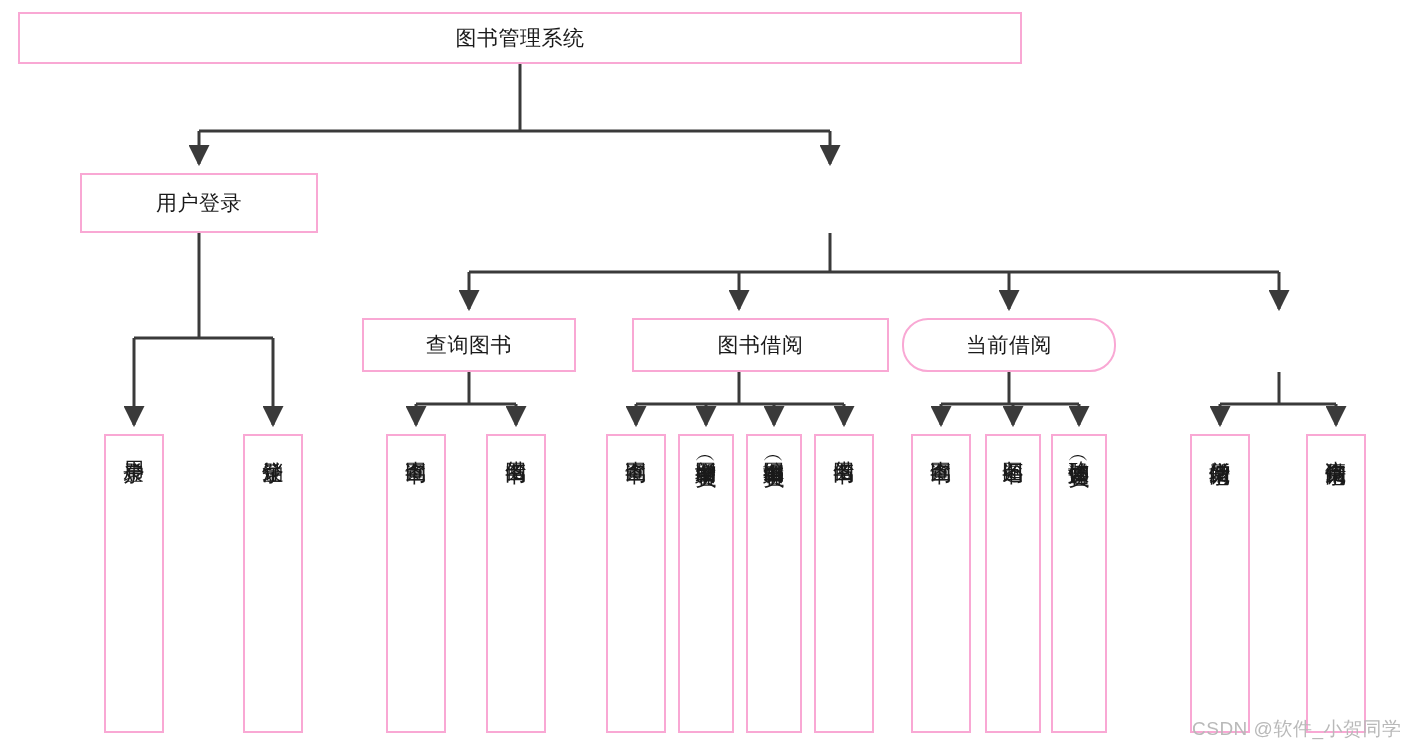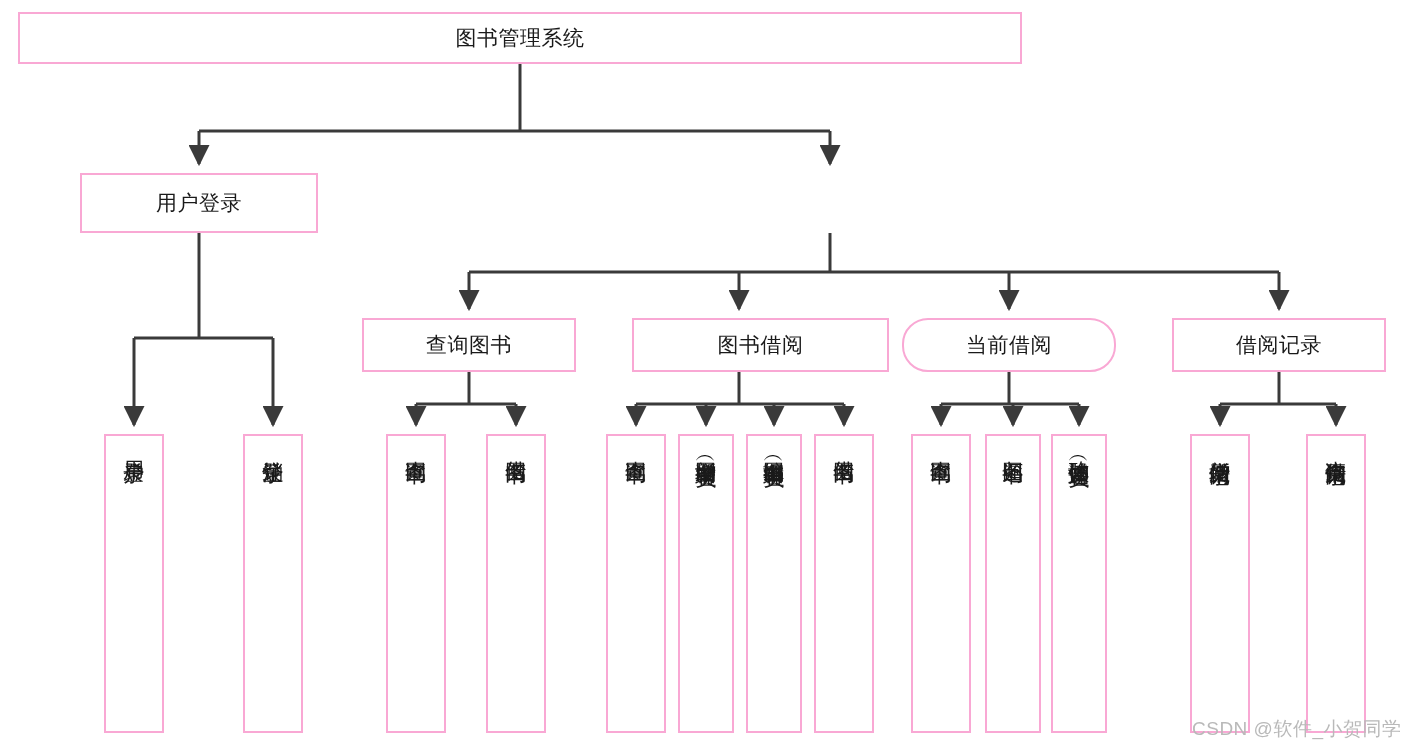--- a/index.html
+++ b/index.html
@@ -132,23 +132,20 @@
 
   <div class="node" id="node-l3-0" style="left: 362px; top: 318px; width: 214px; height: 54px;">
     <span class="node-label">查询图书</span>
   </div>
   <div class="node" id="node-l3-1" style="left: 632px; top: 318px; width: 257px; height: 54px;">
     <span class="node-label">图书借阅</span>
   </div>
   <div class="node" id="node-l3-2" style="left: 902px; top: 318px; width: 214px; height: 54px; border-radius: 26px;">
     <span class="node-label">当前借阅</span>
   </div>
-  <div class="node" id="node-l3-3" style="left: 1172px; top: 318px; width: 214px; height: 54px;">
-    <span class="node-label">借阅记录</span>
-  </div>
 
   <div class="node leaf" id="node-leaf-0" style="left: 104px; top: 434px; width: 60px; height: 299px;">
     <span class="node-label">用户登录</span>
   </div>
   <div class="node leaf" id="node-leaf-1" style="left: 243px; top: 434px; width: 60px; height: 299px;">
     <span class="node-label">注销登录</span>
   </div>
   <div class="node leaf" id="node-leaf-2" style="left: 386px; top: 434px; width: 60px; height: 299px;">
     <span class="node-label">查询图书</span>
   </div>

